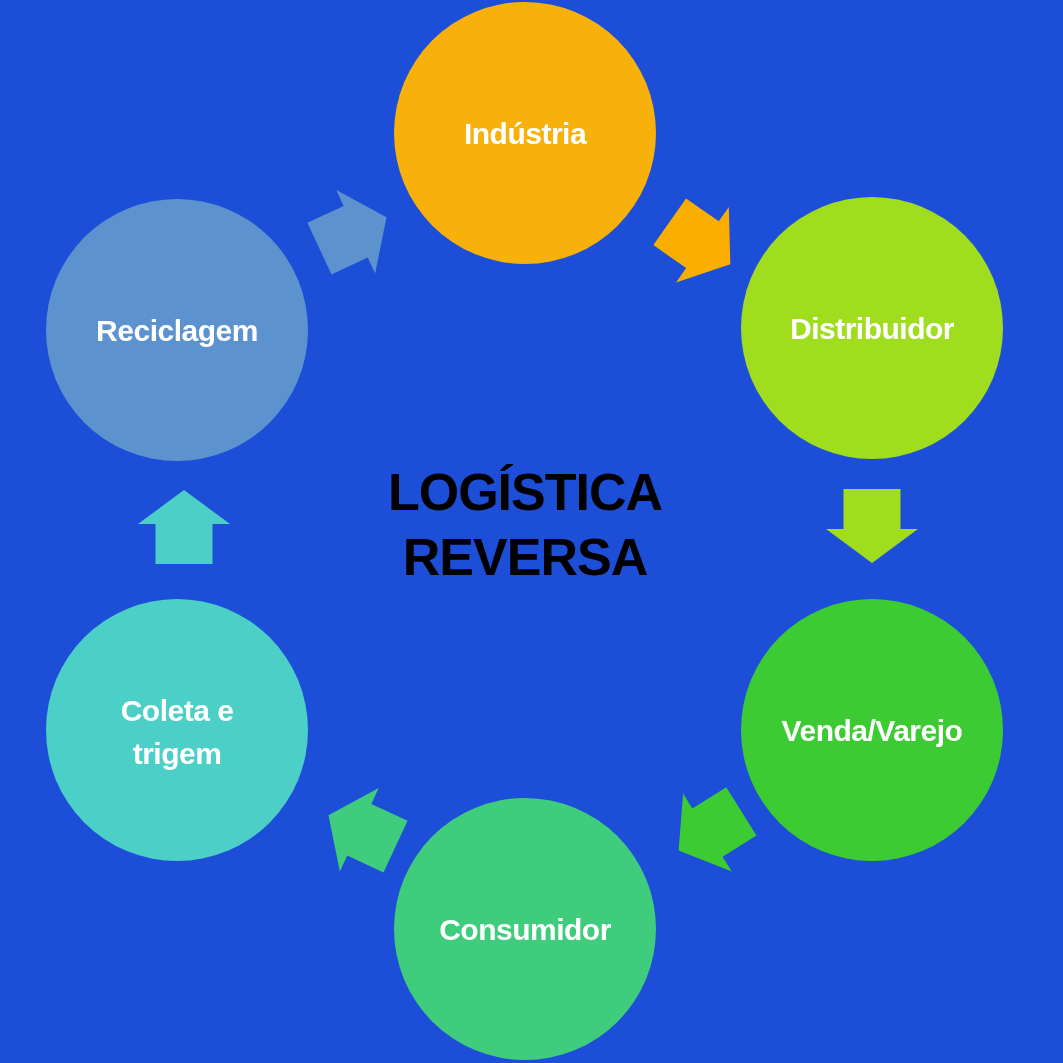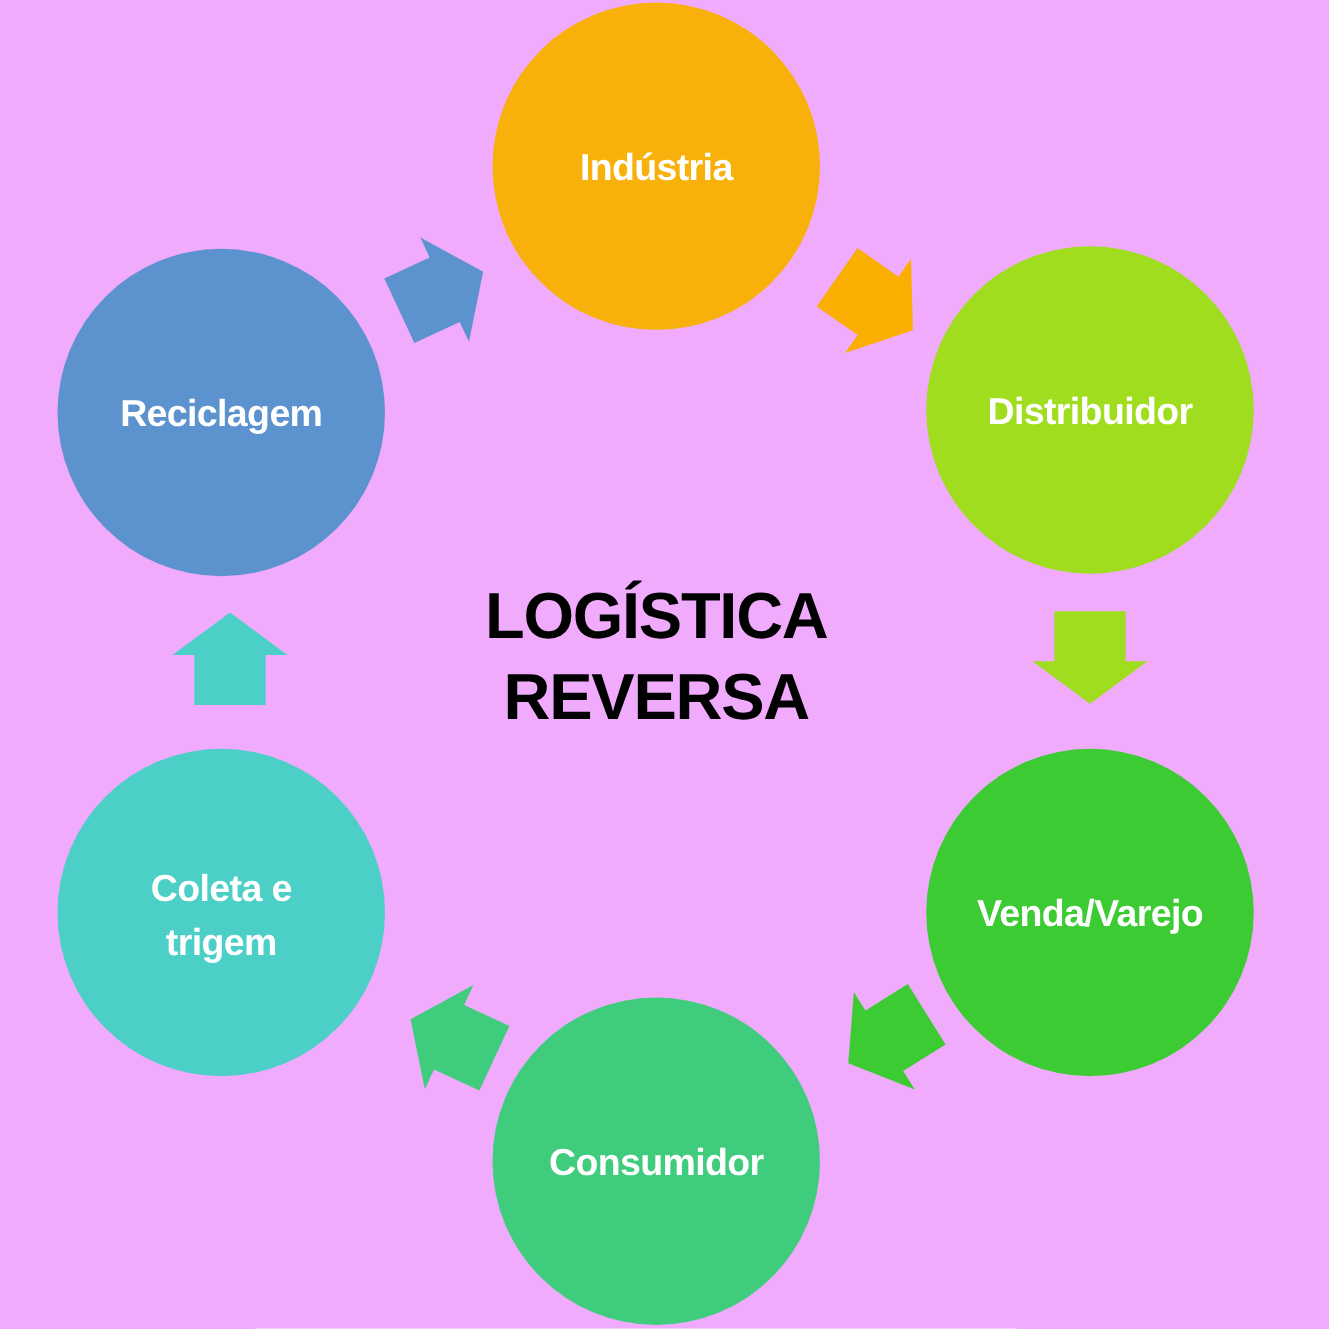--- a/index.html
+++ b/index.html
@@ -4,21 +4,21 @@
 <style>
   html, body {
     margin: 0;
     padding: 0;
     background: #ffffff;
   }
   .stage {
     position: relative;
     width: 1063px;
     height: 1063px;
-    background: #f0abfc;
+    background: #1d4ed8;
     overflow: hidden;
     font-family: "Liberation Sans", sans-serif;
   }
   svg { display: block; }
   .node-label {
     font-family: "Liberation Sans", sans-serif;
     font-size: 30px;
     font-weight: bold;
     letter-spacing: -0.5px;
     text-anchor: middle;

